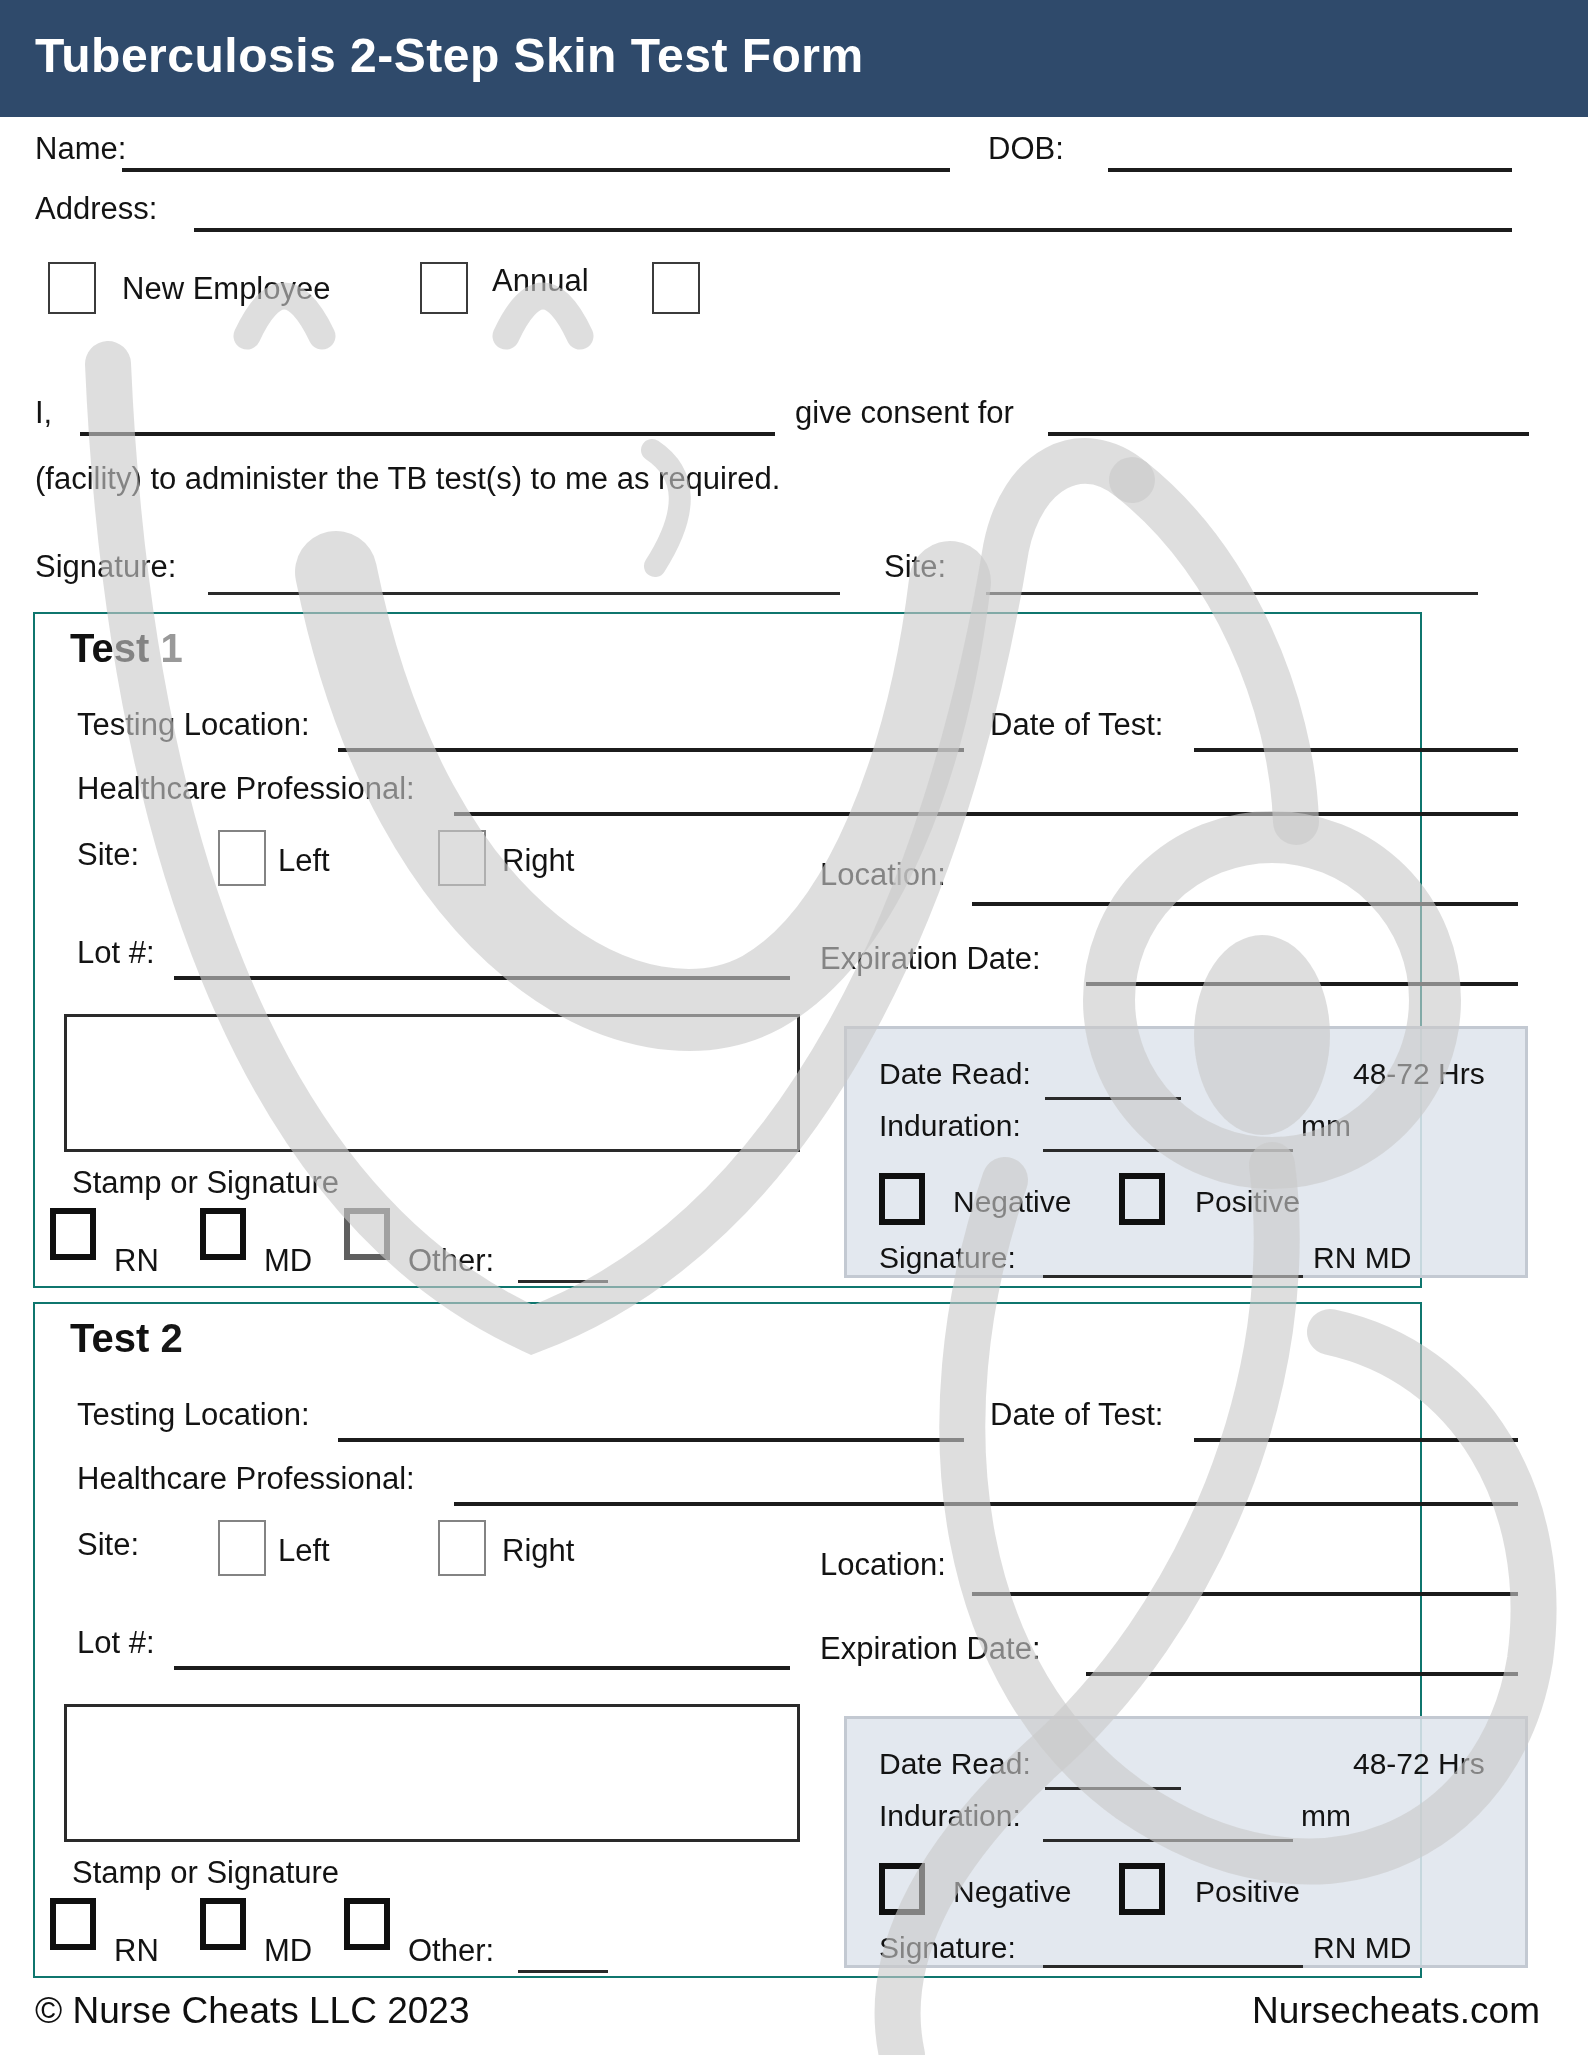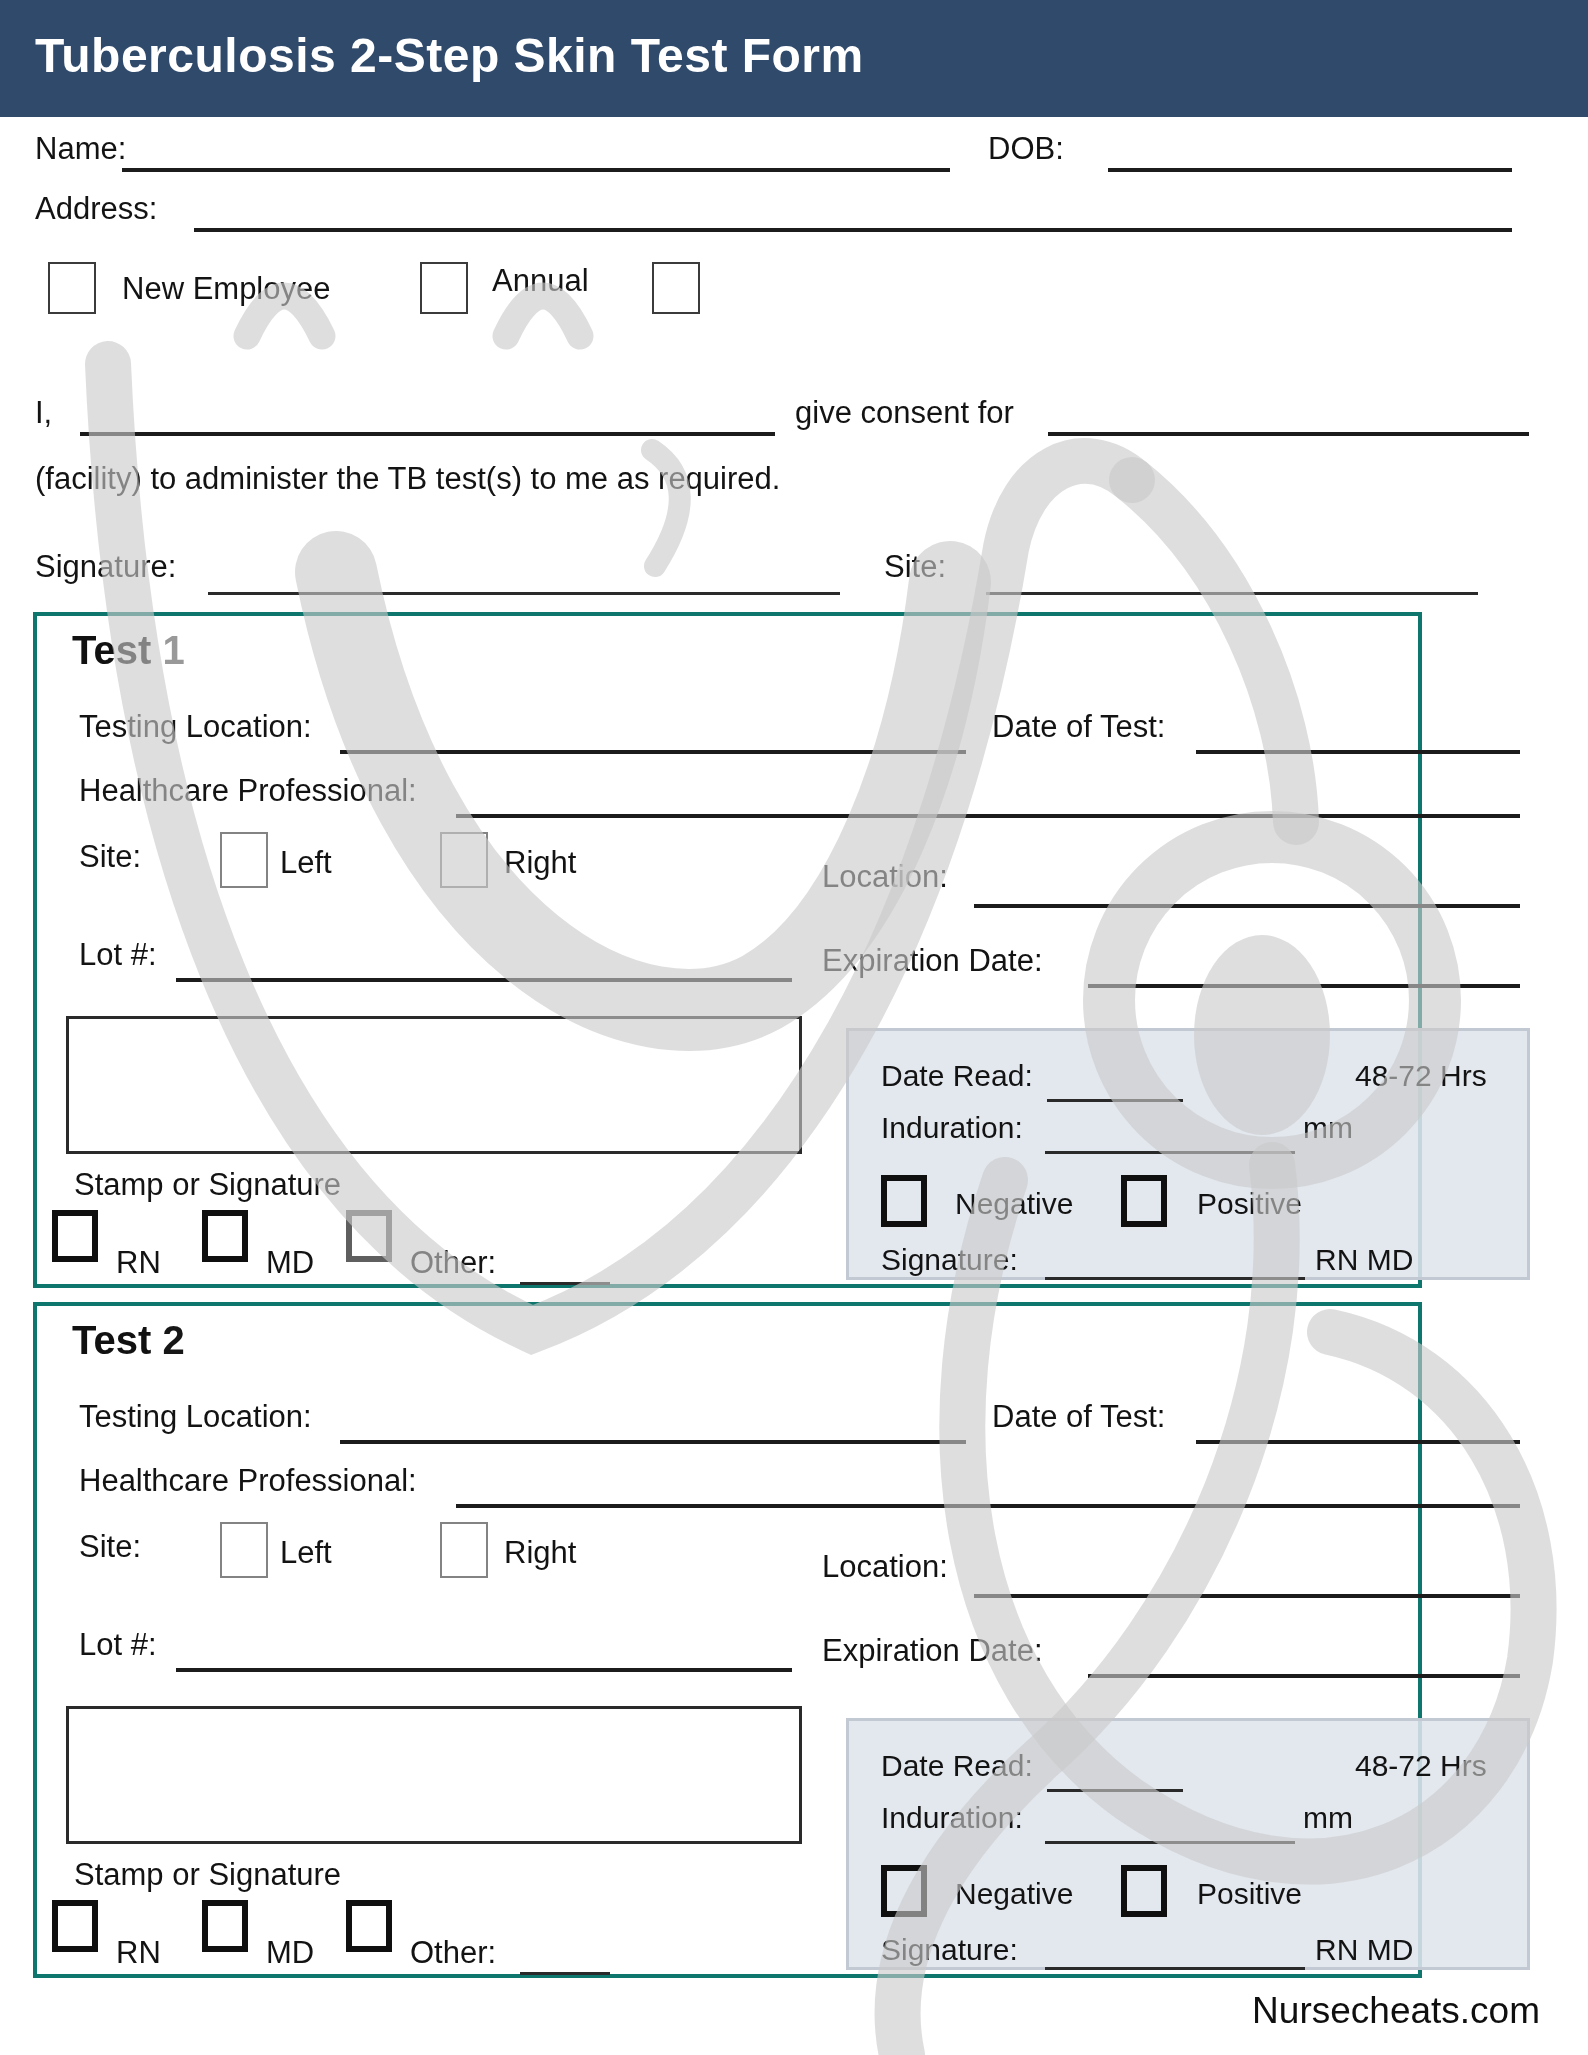--- a/index.html
+++ b/index.html
@@ -24,21 +24,21 @@
   .lbl.small{font-size:30px;}
   .line{position:absolute;height:4px;background:#1c1c1c;}
   .line.thin{height:3px;background:#2a2a2a;}
   .cb{position:absolute;box-sizing:border-box;background:transparent;}
   .cb-top{width:48px;height:52px;border:2px solid #3b3b3b;}
   .cb-site{width:48px;height:56px;border:2px solid #838383;}
   .cb-thick{width:46px;height:52px;border:6px solid #0f0f0f;}
   .cb-thick.gray{border-color:#5f5f5f;}
   .testbox{
     position:absolute;left:33px;width:1389px;height:676px;
-    box-sizing:border-box;border:4px solid #0f766e;background:transparent;
+    box-sizing:border-box;border:2px solid #0f766e;background:transparent;
   }
   .test-title{
     position:absolute;left:35px;top:12px;
     font-size:40px;font-weight:bold;white-space:pre;
   }
   .test-title .num-gray{color:#999999;}
   .test-title .num-black{color:#161616;}
   .stampbox{
     position:absolute;left:62px;top:400px;width:736px;height:138px;
     box-sizing:border-box;border:3px solid #2a2a2a;background:transparent;
@@ -186,20 +186,21 @@
         <div class="cb cb-thick" style="left:32px;top:144px;"></div>
         <div class="lbl small" style="left:106px;top:156px;">Negative</div>
         <div class="cb cb-thick" style="left:272px;top:144px;"></div>
         <div class="lbl small" style="left:348px;top:156px;">Positive</div>
         <div class="lbl small" style="left:32px;top:212px;">Signature:</div>
         <div class="line thin" style="left:196px;top:246px;width:260px;"></div>
         <div class="lbl small" style="left:466px;top:212px;">RN MD</div>
       </div>
     </div>
 
+    <div class="footer-left">© Nurse Cheats LLC 2023</div>
     <div class="footer-right">Nursecheats.com</div>
   </div>
 
   <svg class="wm" viewBox="0 0 1588 2055">
     <g fill="none" stroke="rgba(201,201,201,0.62)" stroke-linecap="round">
 
       <path d="M 247 336 Q 284 256 322 336" stroke-width="27"></path>
       <path d="M 506 336 Q 543 256 580 336" stroke-width="27"></path>
 
       <path d="M 655 566 Q 706 486 652 450" stroke-width="22"></path>

